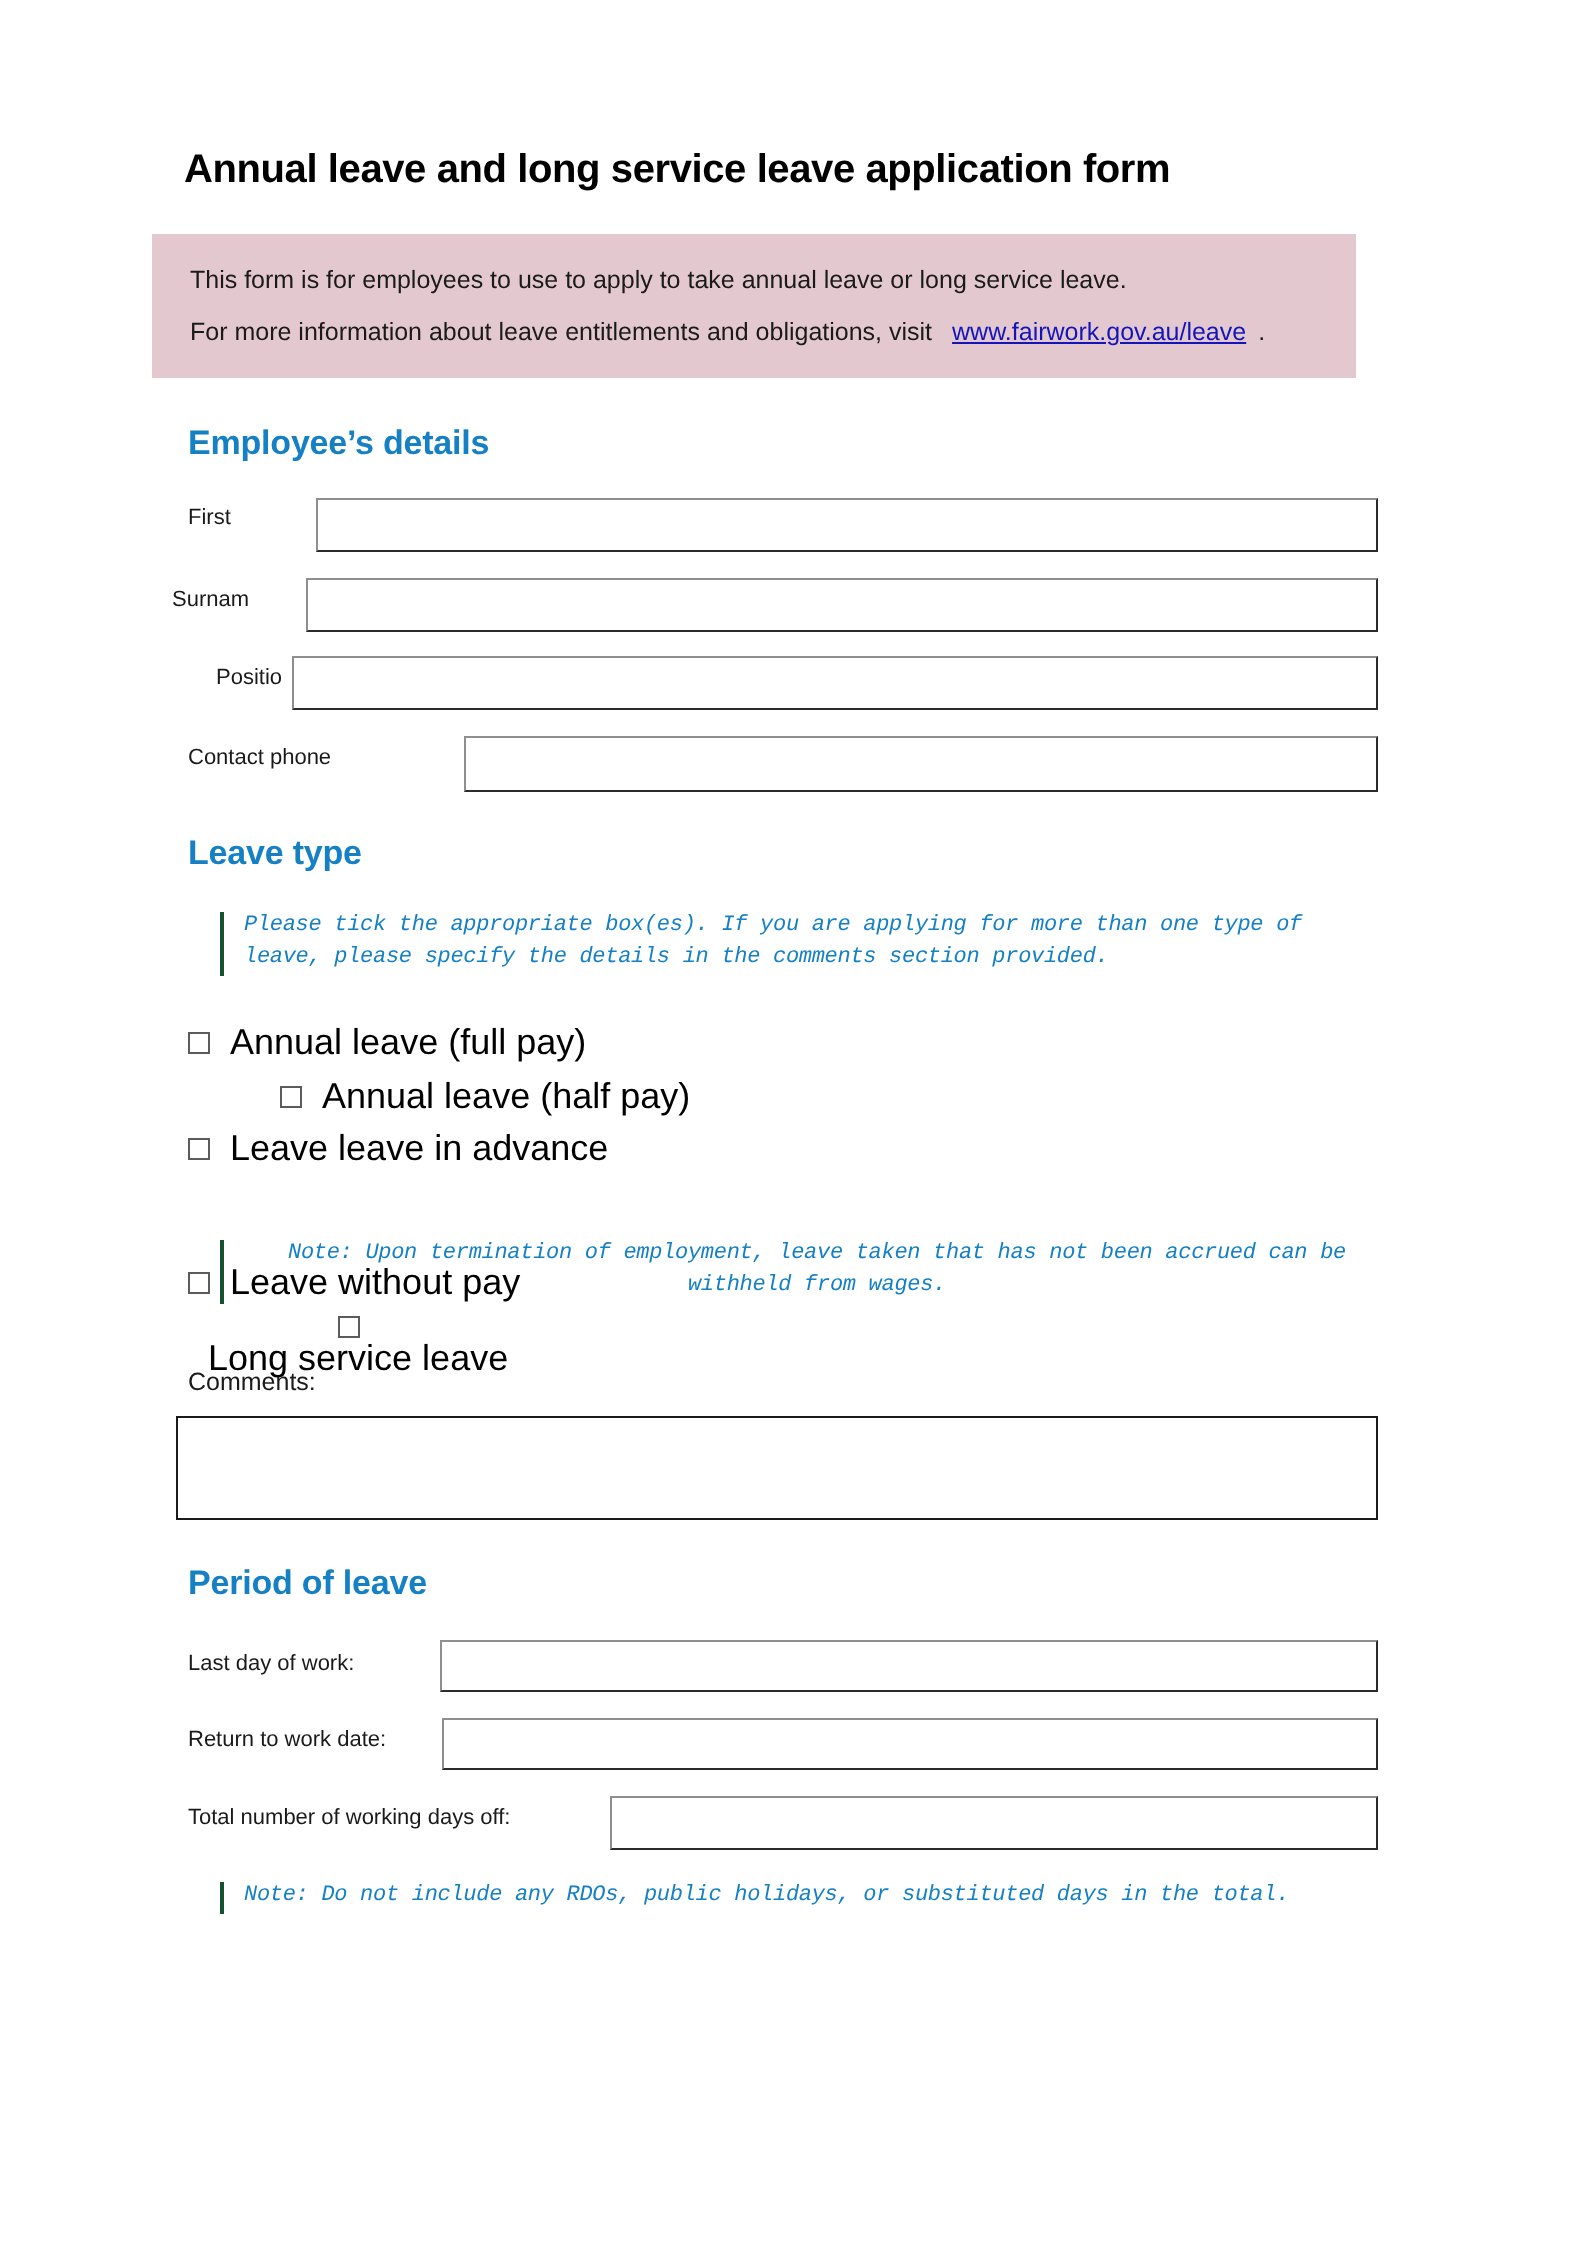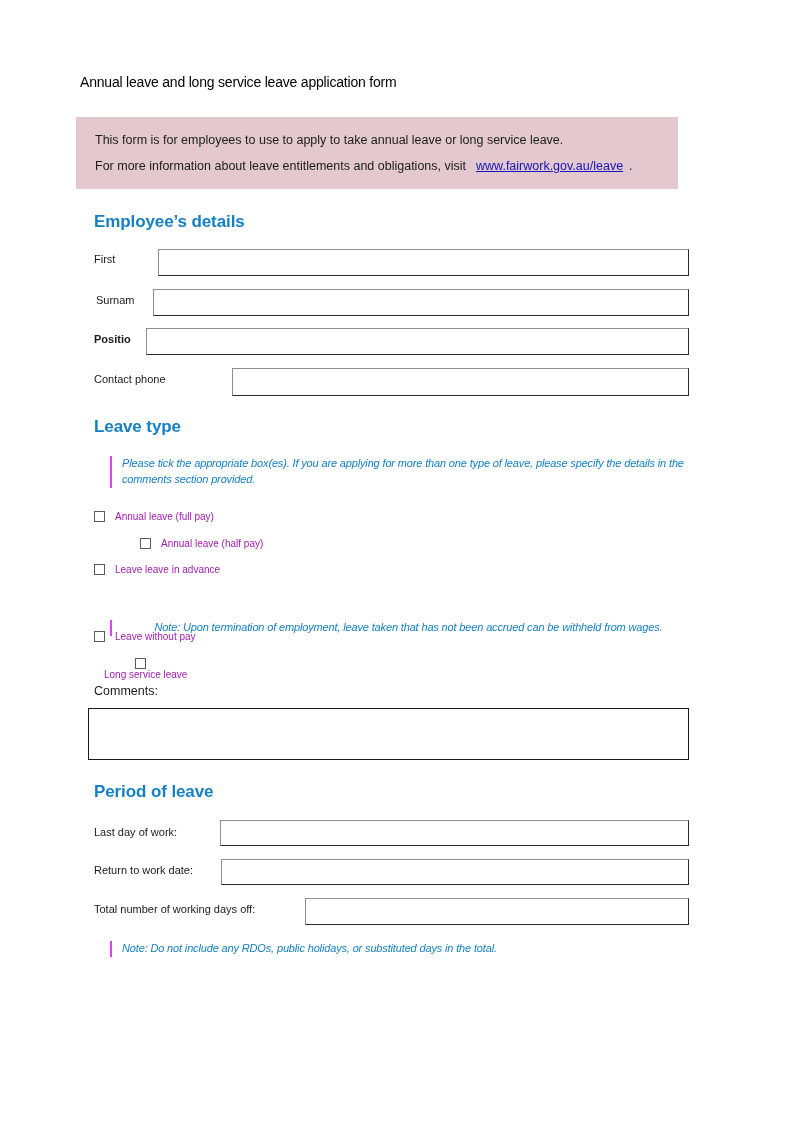--- a/index.html
+++ b/index.html
@@ -18,24 +18,24 @@
   .page {
     position: absolute;
     left: 0; top: 0;
     width: 793px;
     height: 1122px;
   }
 
   
   .doc-title {
     position: absolute;
-    left: 80px;
+    left: 92px;
     top: 74px;
-    font-size: 14px;
-    font-weight: normal;
+    font-size: 20px;
+    font-weight: bold;
     letter-spacing: -0.2px;
     color: #000;
     white-space: nowrap;
   }
 
   
   .intro-banner {
     position: absolute;
     left: 76px;
     top: 117px;
@@ -85,33 +85,34 @@
     background: #ffffff;
     border: 1px solid #2b2b2b;
     border-top-color: #8f8f8f;
     border-left-color: #8f8f8f;
     box-sizing: border-box;
   }
 
   
   #label-first     { left: 94px;  top: 253px; }
   #input-first     { left: 158px; top: 249px; width: 531px; height: 27px; }
-  #label-surname   { left: 96px;  top: 294px; }
+  #label-surname   { left: 86px;  top: 294px; }
   #input-surname   { left: 153px; top: 289px; width: 536px; height: 27px; }
-  #label-position  { left: 94px;  top: 333px; font-weight: bold; }
+  #label-position  { left: 108px;  top: 333px; }
   #input-position  { left: 146px; top: 328px; width: 543px; height: 27px; }
   #label-phone     { left: 94px;  top: 373px; }
   #input-phone     { left: 232px; top: 368px; width: 457px; height: 28px; }
 
   
   .note-block {
     position: absolute;
-    border-left: 2px solid #d946ef;
+    border-left: 2px solid #14532d;
     padding-left: 10px;
     box-sizing: border-box;
+    font-family: Liberation Mono, monospace;
   }
   .note-text {
     font-size: 11px;
     font-style: italic;
     color: #1580c4;
     line-height: 1.45;
     letter-spacing: -0.15px;
   }
   #note-leave-type { left: 110px; top: 456px; width: 580px; }
   #note-advance    { left: 110px; top: 620px; width: 585px; text-align: center; }
@@ -127,22 +128,22 @@
   }
   .checkbox-square {
     width: 11px;
     height: 11px;
     border: 1px solid #5b5b5b;
     background: #ffffff;
     box-sizing: border-box;
     flex: 0 0 auto;
   }
   .checkbox-label {
-    font-size: 10px;
-    color: #a21caf;
+    font-size: 18px;
+    color: #000000;
     margin-left: 10px;
   }
   #check-annual-full    { top: 511px; }
   #check-annual-half    { top: 538px; padding-left: 46px; }
   #check-annual-advance { top: 564px; }
   #check-without-pay    { top: 631px; }
   #check-long-service   { top: 658px; flex-direction: column; }
 
   
   #label-comments {

